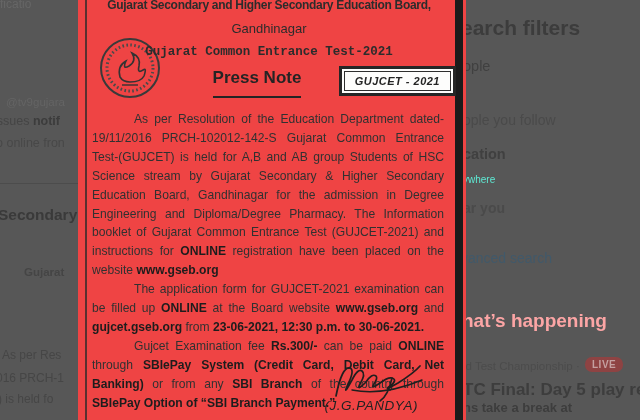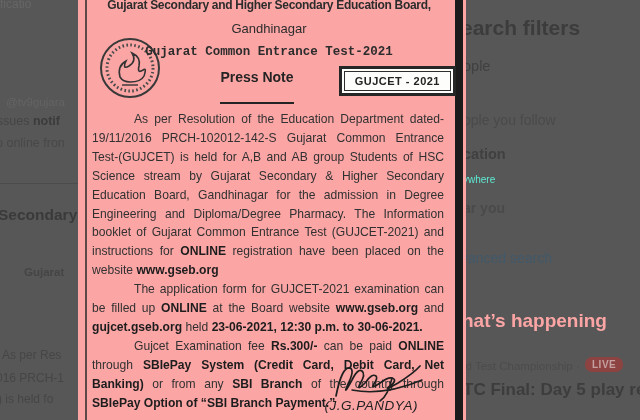--- a/index.html
+++ b/index.html
@@ -34,34 +34,34 @@
   .r-adv{top:250px;left:-5px;font-size:14px;color:#41596a;}
   .r-wh{top:310px;left:-4px;font-size:19px;font-weight:bold;color:#fca5a5;}
   .r-trendcat{top:360px;left:-3px;font-size:11.5px;color:#4c4c4c;}
   .r-live{top:357px;left:119px;font-size:10px;font-weight:bold;color:#c4a0a0;
           background:#8e4343;border-radius:7px;padding:2px 7px;letter-spacing:.5px;}
   .r-trend1{top:380px;left:-3px;font-size:17px;font-weight:bold;color:#3d3d3d;}
   .r-trend2{top:400px;left:-3px;font-size:13px;font-weight:bold;color:#3d3d3d;}
 
   
   .doc{position:absolute;left:78px;top:0;width:388px;height:420px;
-       background:#fca5a5;overflow:hidden;color:#2e2e2e;}
+       background:#ef4444;overflow:hidden;color:#2e2e2e;}
   .scan-left{position:absolute;left:7px;top:0;bottom:0;width:2px;background:#2a2a2a;opacity:.75;}
   .scan-right{position:absolute;right:3px;top:0;bottom:0;width:8px;background:#1b1b1b;}
   .doc-title{position:absolute;top:-2px;left:0;right:6px;text-align:center;
              font-size:12px;font-weight:bold;letter-spacing:-0.3px;white-space:nowrap;color:#2c2c2c;}
   .doc-title2{position:absolute;top:21px;left:0;right:6px;text-align:center;
               font-size:13px;font-weight:normal;color:#2c2c2c;}
   .doc-sub{position:absolute;top:45px;left:0;right:6px;text-align:center;
            font-size:12.5px;font-weight:bold;color:#2c2c2c;font-family:Liberation Mono, monospace;}
   .press-note{position:absolute;top:68px;left:0;right:30px;text-align:center;}
-  .press-note span{font-size:14px;font-weight:bold;color:#242424;
-                   border-bottom:2px solid #242424;padding-bottom:17px;}
+  .press-note span{font-size:17px;font-weight:bold;color:#242424;
+                   border-bottom:2px solid #242424;padding-bottom:9px;}
   .logo{position:absolute;left:20px;top:36px;width:64px;height:64px;}
-  .badge-box{position:absolute;top:66px;right:10px;border:3px solid #262626;padding:2px;background:#fdfdfc;}
+  .badge-box{position:absolute;top:66px;right:10px;border:3px solid #262626;padding:2px;background:#fdfdfc;font-style:italic;}
   .badge-box .inner{border:1px solid #2e2e2e;padding:3px 10px;font-size:11px;
                     font-weight:bold;letter-spacing:.5px;text-align:center;color:#242424;white-space:nowrap;}
   .body-text{position:absolute;top:110px;left:14px;right:22px;
              font-size:12.1px;line-height:18.9px;text-align:justify;color:#313131;}
   .body-text p{margin:0;text-indent:42px;}
   .body-text .b{font-weight:bold;color:#1d1d1d;}
   .sig{position:absolute;right:34px;top:356px;width:110px;height:46px;}
   .sig-name{position:absolute;right:48px;top:398px;font-size:13.5px;color:#222;letter-spacing:.5px;font-style:italic;}
 </style>
 </head>
@@ -87,20 +87,21 @@
     <div class="bgline r-people">ople</div>
     <div class="bgline r-follow">ople you follow</div>
     <div class="bgline r-loc">cation</div>
     <div class="bgline r-anywhere">ywhere</div>
     <div class="bgline r-nearyou">ar you</div>
     <div class="bgline r-adv">vanced search</div>
     <div class="bgline r-wh">hat’s happening</div>
     <div class="bgline r-trendcat">ld Test Championship ·</div>
     <div class="bgline r-live">LIVE</div>
     <div class="bgline r-trend1">TC Final: Day 5 play resum</div>
+    <div class="bgline r-trend2">ns take a break at</div>
   </div>
 
   <div class="doc">
     <div class="scan-left"></div>
     <div class="scan-right"></div>
 
     <div class="doc-title">Gujarat Secondary and Higher Secondary Education Board,</div>
     <div class="doc-title2">Gandhinagar</div>
 
     <svg class="logo" viewBox="0 0 64 64">
@@ -112,21 +113,21 @@
 
     <div class="doc-sub">Gujarat Common Entrance Test-2021</div>
     <div class="press-note"><span>Press Note</span></div>
 
     <div class="badge-box">
       <div class="inner">GUJCET - 2021</div>
     </div>
 
     <div class="body-text">
       <p><span>As per Resolution of the Education Department dated-19/11/2016 PRCH-102012-142-S Gujarat Common Entrance Test-(GUJCET) is held for A,B and AB group Students of HSC Science stream by Gujarat Secondary &amp; Higher Secondary Education Board, Gandhinagar for the admission in Degree Engineering and Diploma/Degree Pharmacy. The Information booklet of Gujarat Common Entrance Test (GUJCET-2021) and instructions for </span><span class="b">ONLINE</span><span> registration have been placed on the website </span><span class="b">www.gseb.org</span></p>
-      <p><span>The application form for GUJCET-2021 examination can be filled up </span><span class="b">ONLINE</span><span> at the Board website </span><span class="b">www.gseb.org</span><span> and </span><span class="b">gujcet.gseb.org</span><span> held </span><span class="b">23-06-2021, 12:30 p.m. to 30-06-2021.</span></p>
+      <p><span>The application form for GUJCET-2021 examination can be filled up </span><span class="b">ONLINE</span><span> at the Board website </span><span class="b">www.gseb.org</span><span> and </span><span class="b">gujcet.gseb.org</span><span> from </span><span class="b">23-06-2021, 12:30 p.m. to 30-06-2021.</span></p>
       <p><span>Gujcet Examination fee </span><span class="b">Rs.300/-</span><span> can be paid </span><span class="b">ONLINE</span><span> through </span><span class="b">SBIePay System (Credit Card, Debit Card, Net Banking)</span><span> or from any </span><span class="b">SBI Branch</span><span> of the country through </span><span class="b">SBIePay Option of “SBI Branch Payment.”</span></p>
     </div>
 
     <svg class="sig" viewBox="0 0 110 46">
       <path d="M14 40 Q20 10 28 12 Q33 14 26 28 Q20 42 30 24 Q36 12 40 15 Q44 18 38 28 Q34 36 44 26 Q50 17 54 20 Q56 22 52 28 Q48 34 58 27 Q66 21 70 22 Q76 24 68 30 Q60 36 76 27 Q92 17 98 10" fill="none" stroke="#1f1f1f" stroke-width="1.7" stroke-linecap="round"></path>
       <path d="M70 22 Q66 40 58 45" fill="none" stroke="#1f1f1f" stroke-width="1.6" stroke-linecap="round"></path>
       <path d="M30 34 Q62 40 100 24" fill="none" stroke="#1f1f1f" stroke-width="1.5" stroke-linecap="round"></path>
     </svg>
     <div class="sig-name">(J.G.PANDYA)</div>
   </div>

